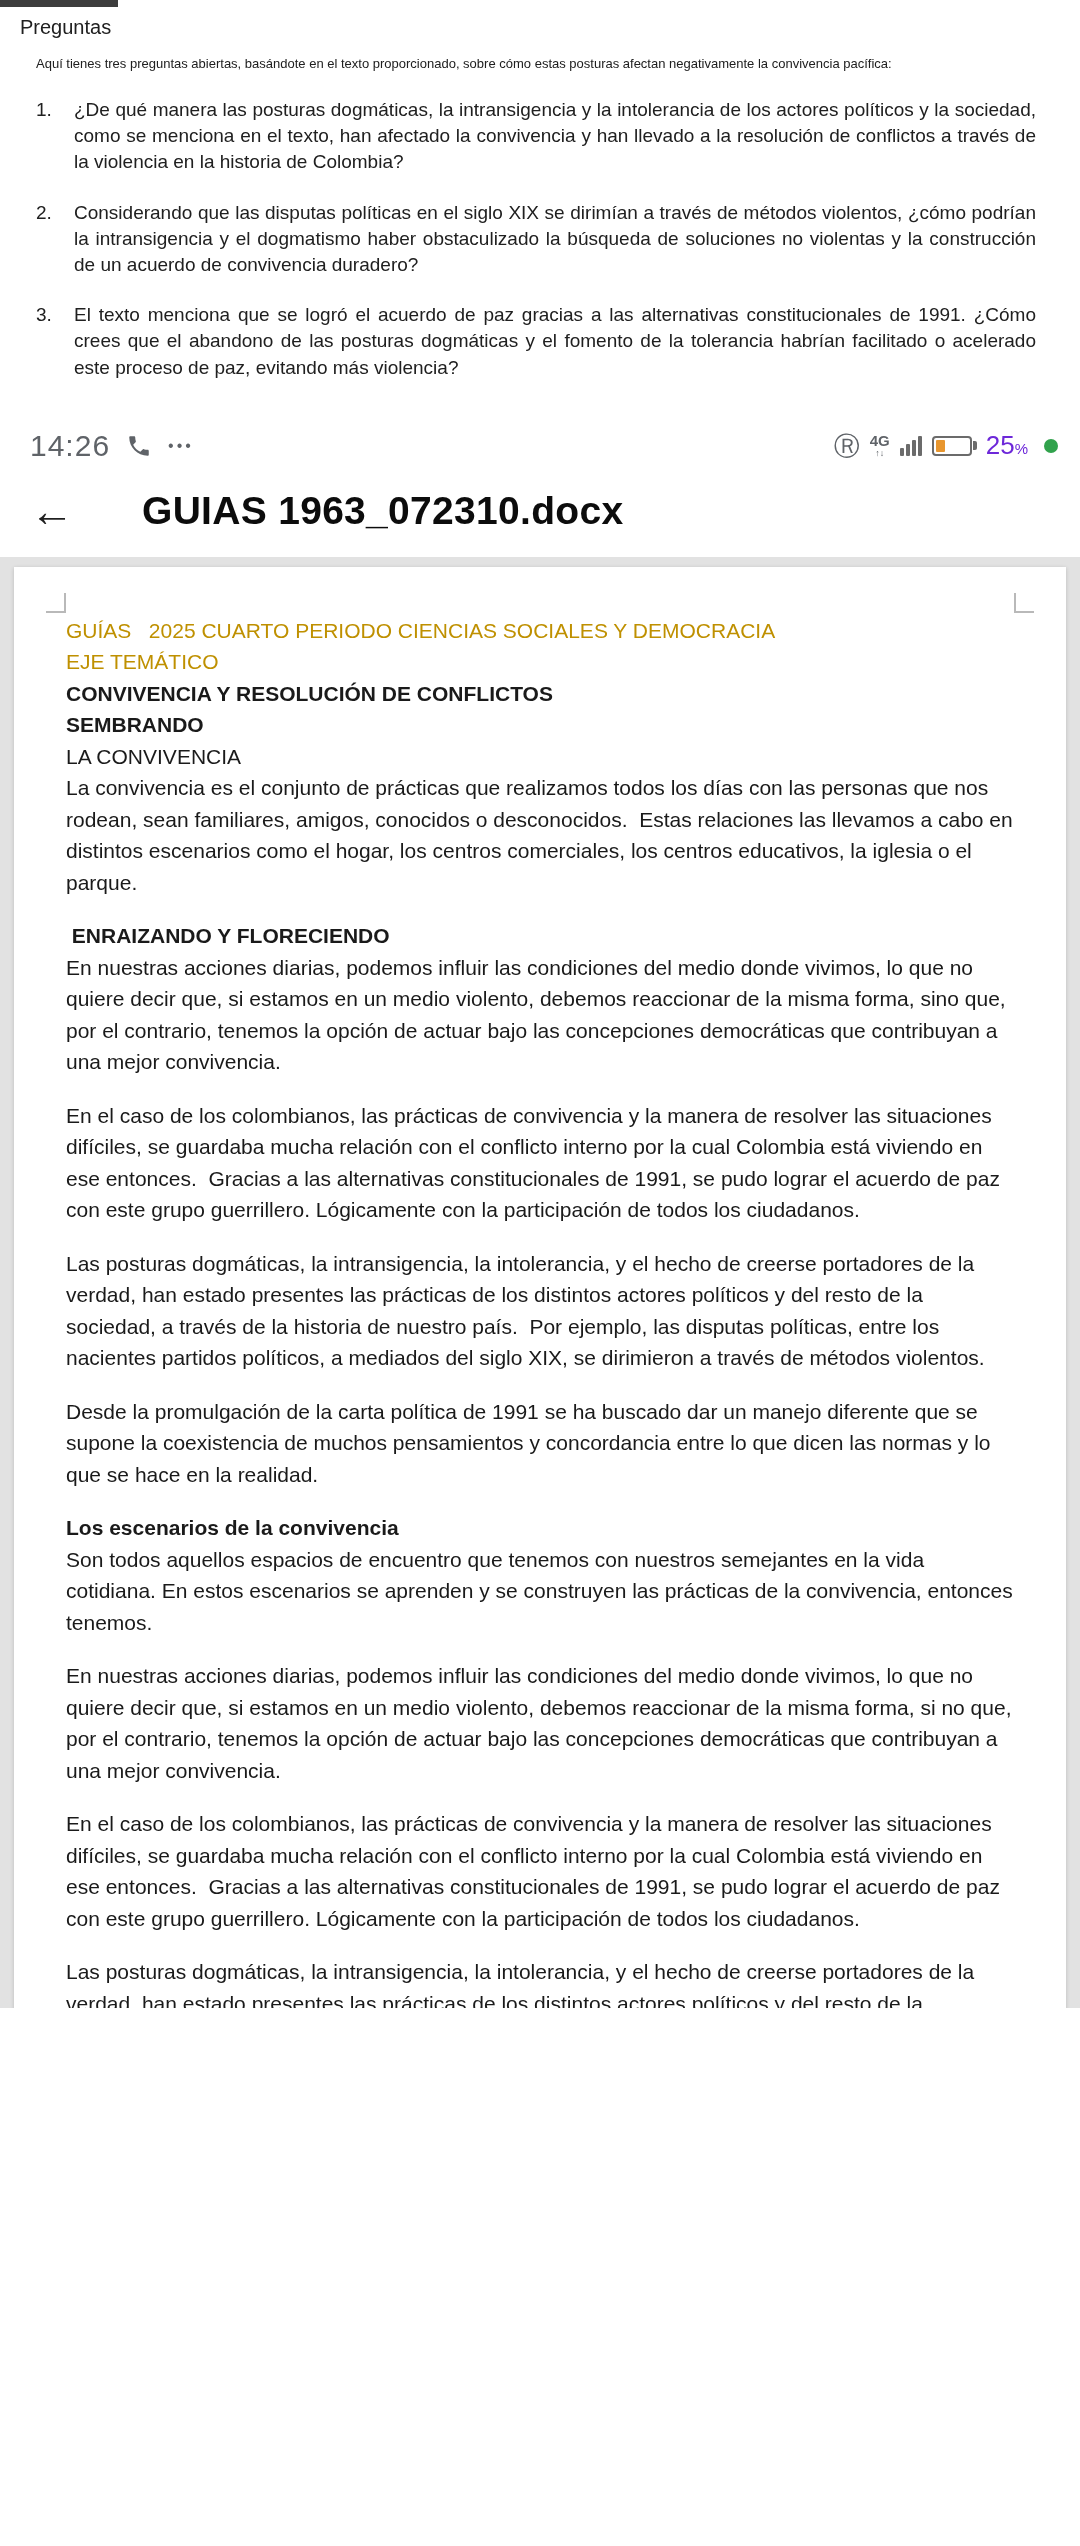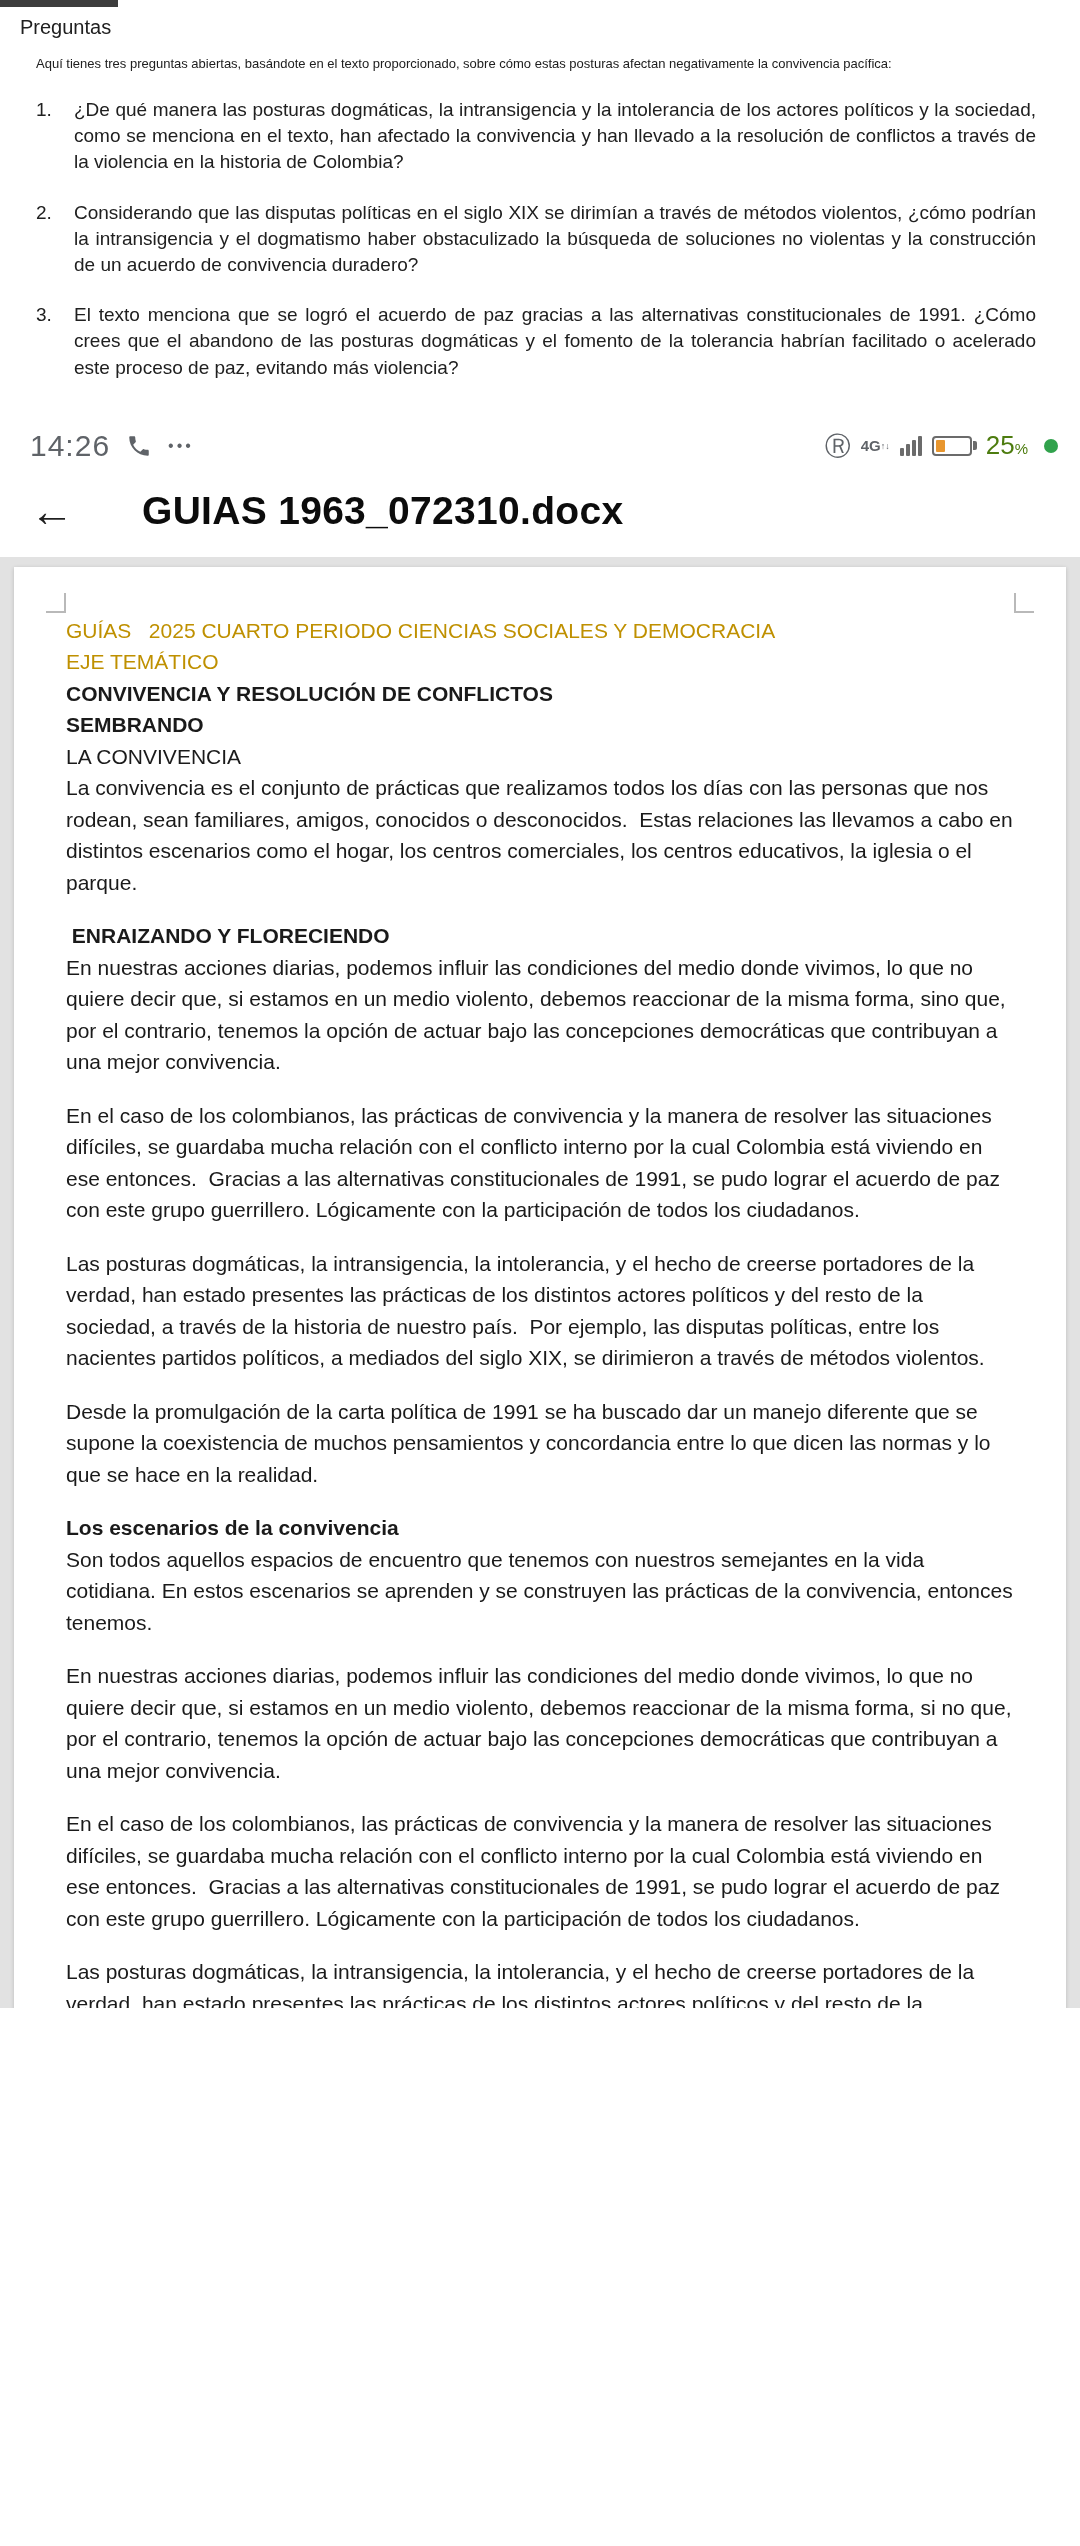--- a/index.html
+++ b/index.html
@@ -17,30 +17,30 @@
   .q-num { flex:0 0 38px; }
   .q-text { flex:1; text-align:justify; }
 
   
   .status-bar { display:flex; justify-content:space-between; align-items:center; padding:14px 22px 8px 30px; color:#5f6368; }
   .sb-left { display:flex; align-items:center; gap:16px; }
   .sb-time { font-size:30px; letter-spacing:1px; }
   .sb-dots { font-size:16px; letter-spacing:3px; }
   .sb-right { display:flex; align-items:center; gap:10px; }
   .sb-r { font-size:26px; line-height:1; }
-  .net { display:flex; flex-direction:row; align-items:center; line-height:1; }
+  .net { display:flex; flex-direction:column; align-items:center; line-height:1; }
   .net-g { font-size:15px; font-weight:bold; }
   .net-arrows { font-size:9px; margin-top:1px; }
   .signal { display:flex; align-items:flex-end; gap:2px; height:20px; }
   .signal span { width:4px; background:#6b6b6b; border-radius:1px; display:block; }
   .signal .s1{height:8px;} .signal .s2{height:12px;} .signal .s3{height:16px;} .signal .s4{height:20px;}
   .battery { width:40px; height:20px; border:2px solid #6b6b6b; border-radius:4px; position:relative; margin-right:4px; }
   .battery::after { content:""; position:absolute; right:-7px; top:3px; width:4px; height:9px; background:#6b6b6b; border-radius:0 2px 2px 0; }
   .battery-fill { position:absolute; left:2px; top:2px; bottom:2px; width:9px; background:#e8962e; border-radius:1px; }
-  .pct { font-size:26px; color:#4d7c0f; }
+  .pct { font-size:26px; color:#6d28d9; }
   .pct-sign { font-size:15px; }
   .green-dot { width:14px; height:14px; border-radius:50%; background:#31a24c; margin-left:6px; }
 
   
   .doc-header { display:flex; align-items:center; padding:18px 24px 24px 30px; background:#ffffff; }
   .back { font-size:44px; color:#1f1f1f; line-height:1; cursor:pointer; }
   .doc-title { font-size:39px; font-weight:bold; color:#0c0c0c; margin-left:68px; letter-spacing:0.3px; }
 
   
   .doc-viewer { background:#e2e2e2; padding:10px 14px 0 14px; }

